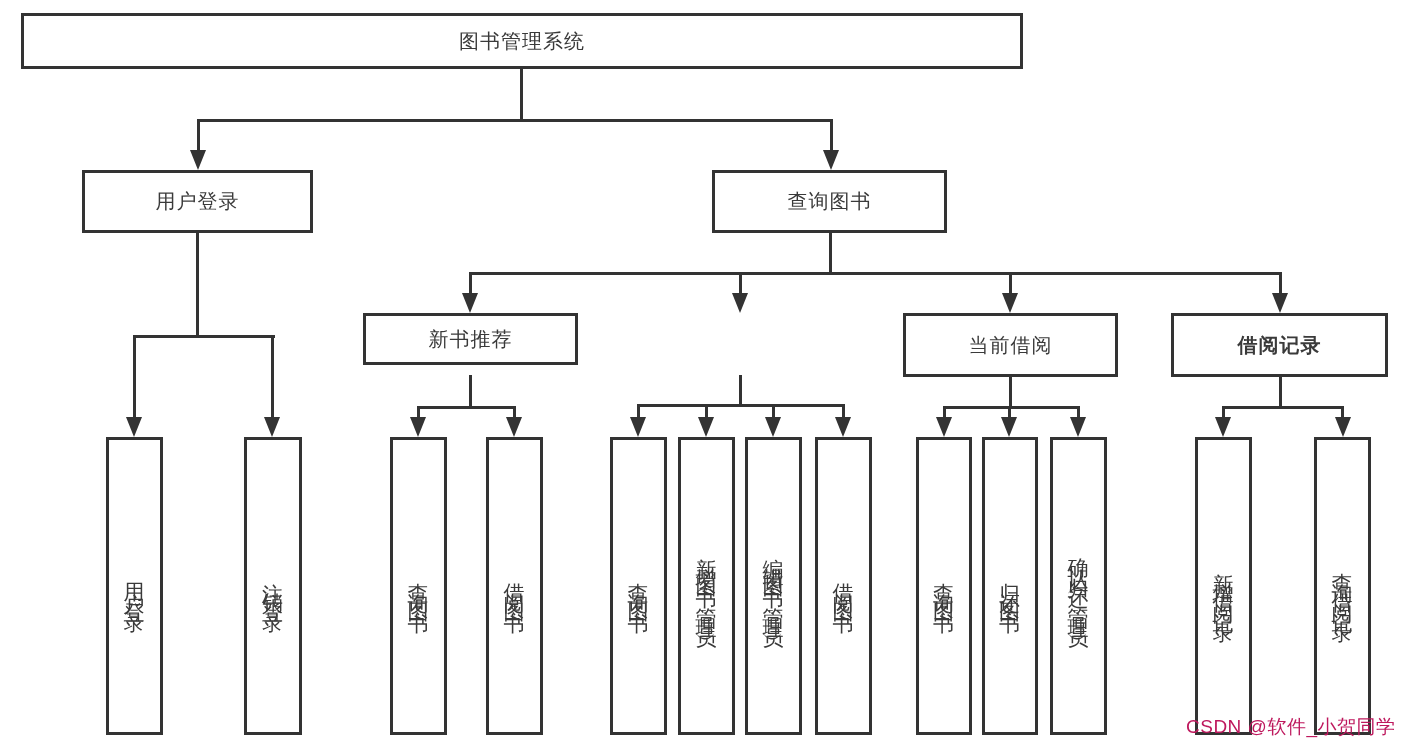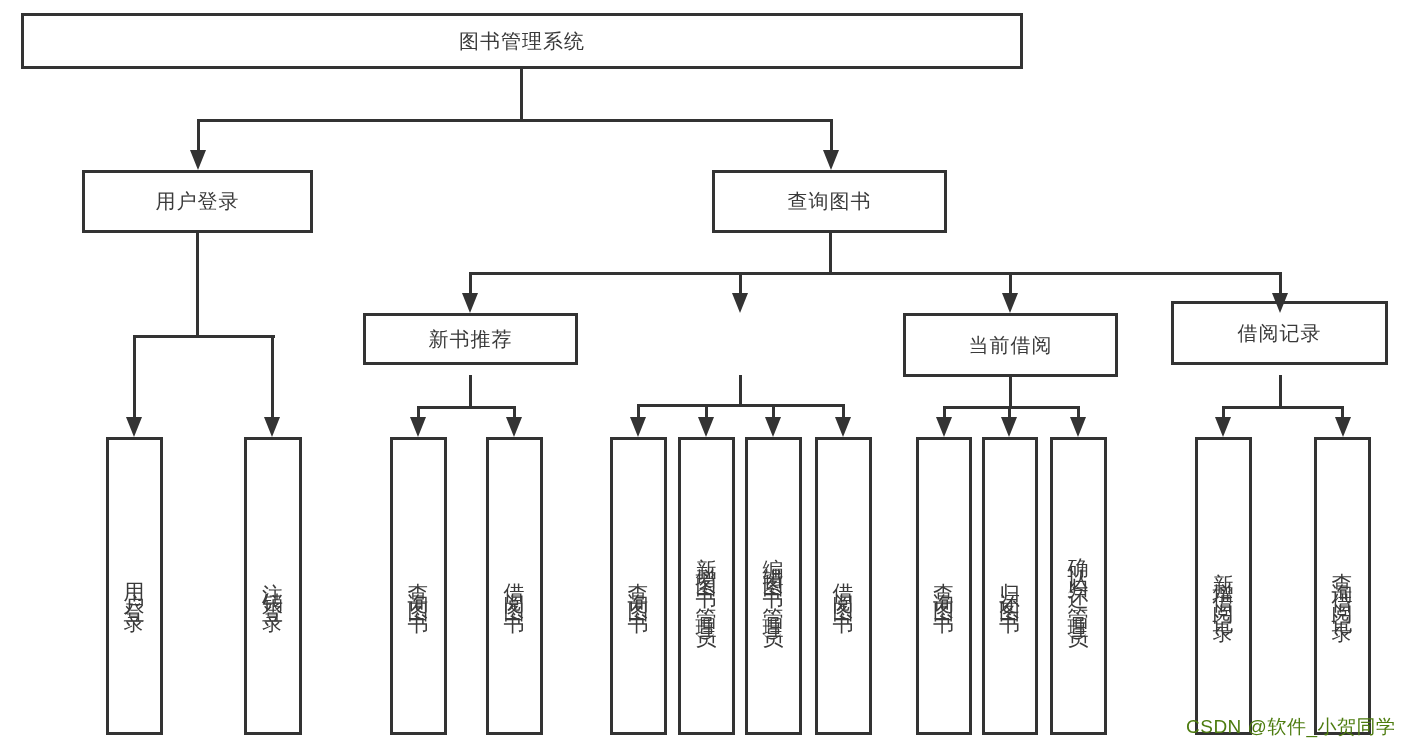--- a/index.html
+++ b/index.html
@@ -19,21 +19,21 @@
     font-size:21px; letter-spacing:10px; line-height:1;
   }
   .vline, .hline { position:absolute; background:#333333; }
   .arrow {
     position:absolute; width:0; height:0;
     border-left:8px solid transparent; border-right:8px solid transparent;
     border-top:20px solid #333333;
   }
   .watermark {
     position:absolute; left:1186px; top:714px;
-    font-size:19px; letter-spacing:0.5px; color:#4d7c0f; z-index:5;
+    font-size:19px; letter-spacing:0.5px; color:#be185d; z-index:5;
     white-space:nowrap;
   }
 </style>
 </head>
 <body>
 
 <div class="stage">
 
   <div class="box" style="left:21px;top:13px;width:1002px;height:56px;">
     <span class="h-label">图书管理系统</span>
@@ -45,21 +45,21 @@
   <div class="box" style="left:712px;top:170px;width:235px;height:63px;">
     <span class="h-label">查询图书</span>
   </div>
 
   <div class="box" style="left:363px;top:313px;width:215px;height:52px;">
     <span class="h-label">新书推荐</span>
   </div>
   <div class="box" style="left:903px;top:313px;width:215px;height:64px;">
     <span class="h-label">当前借阅</span>
   </div>
-  <div class="box" style="left:1171px;top:301px;width:217px;height:64px;">
+  <div class="box" style="left:1171px;top:313px;width:217px;height:64px;font-weight:bold;">
     <span class="h-label">借阅记录</span>
   </div>
 
   <div class="box" style="left:106px;top:437px;width:57px;height:298px;">
     <span class="v-label">用户登录</span>
   </div>
   <div class="box" style="left:244px;top:437px;width:58px;height:298px;">
     <span class="v-label">注销登录</span>
   </div>
   <div class="box" style="left:390px;top:437px;width:57px;height:298px;">

